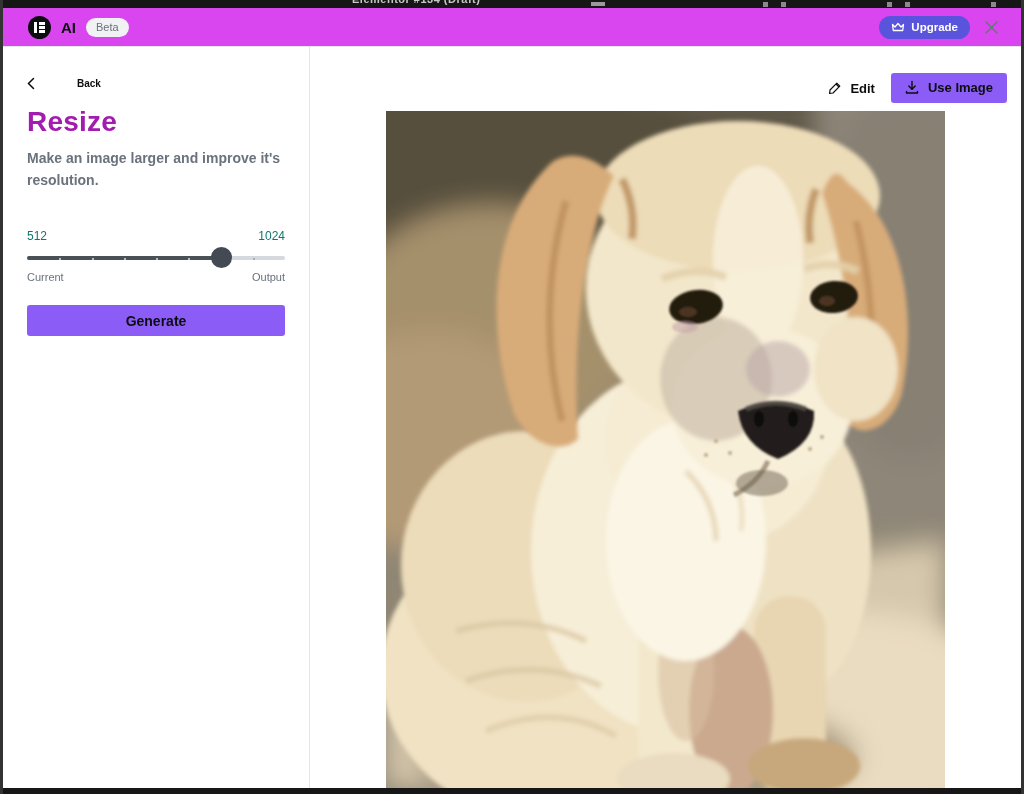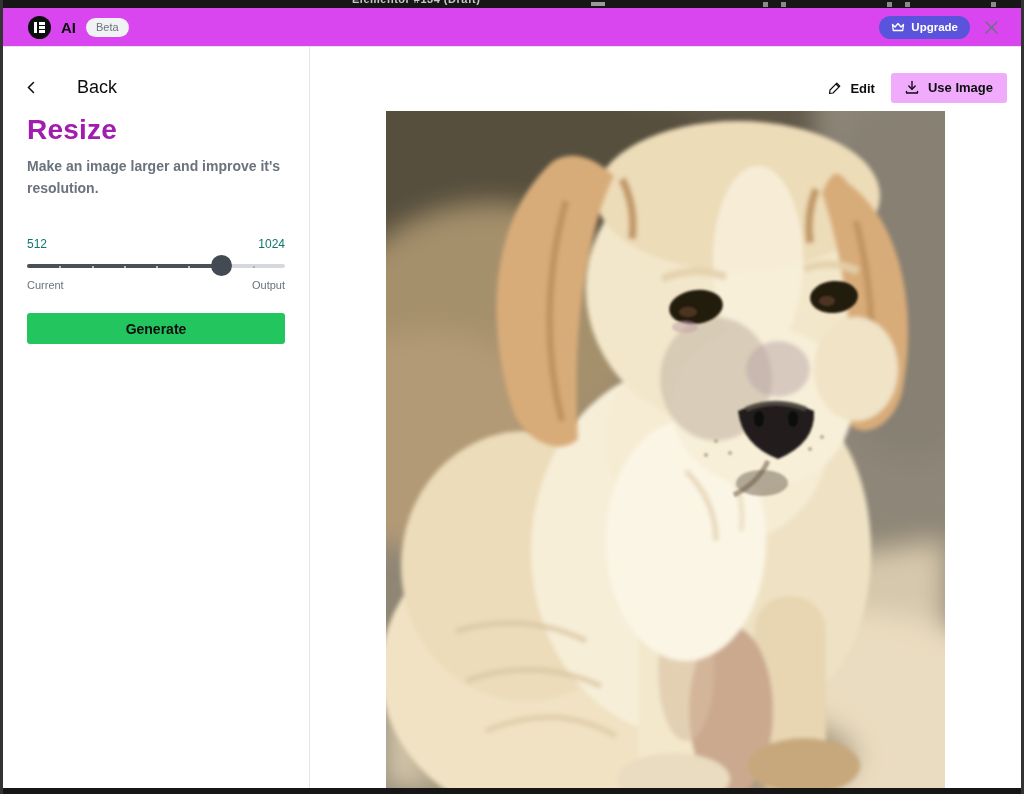--- a/index.html
+++ b/index.html
@@ -35,46 +35,46 @@
   .upgrade { display:flex; align-items:center; gap:6px; background:#5a54dd; color:#fff;
              font-size:11.5px; font-weight:700; border:none; border-radius:999px;
              padding:5px 12px 6px; cursor:pointer; }
   .close { margin-left:14px; background:none; border:none; cursor:pointer; display:flex; }
 
   
   .body-row { display:flex; height:741px; }
 
   .sidebar { width:307px; border-right:1px solid #e4e6e8; padding:30px 24px 0 24px; }
   .back { display:flex; align-items:center; gap:10px; cursor:pointer; color:#0c0d0e; }
-  .back-label { font-size:18px; font-weight:400;padding-left:32px; }
+  .back-label { font-size:10px; font-weight:700;padding-left:32px; }
   .panel-title { font-size:28px; font-weight:700; color:#a21caf; margin-top:16px; letter-spacing:.2px; }
   .panel-desc { font-size:14px; line-height:1.55; color:#69727d; margin-top:10px;font-weight:bold; }
 
   .slider-block { margin-top:38px; }
   .slider-vals, .slider-caps { display:flex; justify-content:space-between; }
   .slider-vals { font-size:12px; color:#0f766e; }
   .slider-caps { font-size:11px; color:#69727d; }
   .track-wrap { position:relative; height:22px; margin:4px 0 2px; }
   .track { position:absolute; top:9px; left:0; right:0; height:4px; border-radius:2px; background:#d5d8dc; }
   .track-fill { position:absolute; top:9px; left:0; width:75%; height:4px; border-radius:2px; background:#495157; }
   .tick { position:absolute; top:10.5px; width:2px; height:2px; border-radius:50%; }
   .tick.lt { background:rgba(255,255,255,.85); }
   .tick.dk { background:#9aa0a6; }
   .thumb { position:absolute; top:0; left:75%; width:21px; height:21px; margin-left:-10px;
            border-radius:50%; background:#434a54; cursor:pointer; }
 
   .generate { display:block; width:100%; height:31px; margin-top:22px; border:none;
-              border-radius:3px; background:#22c55e; color:#0c0d0e; font-size:14px;
+              border-radius:3px; background:#8b5cf6; color:#0c0d0e; font-size:14px;
               font-weight:700; font-family:inherit; cursor:pointer; }
 
   .main { position:relative; flex:1; background:#fff; }
   .actions { position:absolute; top:26px; right:14px; display:flex; align-items:center; gap:8px; }
   .edit-btn { display:flex; align-items:center; gap:8px; background:none; border:none;
               font-size:13px; font-weight:600; color:#0c0d0e; font-family:inherit; cursor:pointer; padding:6px 8px; }
-  .use-btn { display:flex; align-items:center; gap:9px; background:#f0abfc; border:none;
+  .use-btn { display:flex; align-items:center; gap:9px; background:#8b5cf6; border:none;
              border-radius:3px; font-size:13px; font-weight:700; color:#0c0d0e;
              font-family:inherit; cursor:pointer; padding:7px 14px 8px; }
 
   .photo { position:absolute; top:64px; left:76px; width:559px; height:677px; overflow:hidden; }
   .photo svg { display:block; }
 </style>
 </head>
 <body>
 
 <div class="window">

